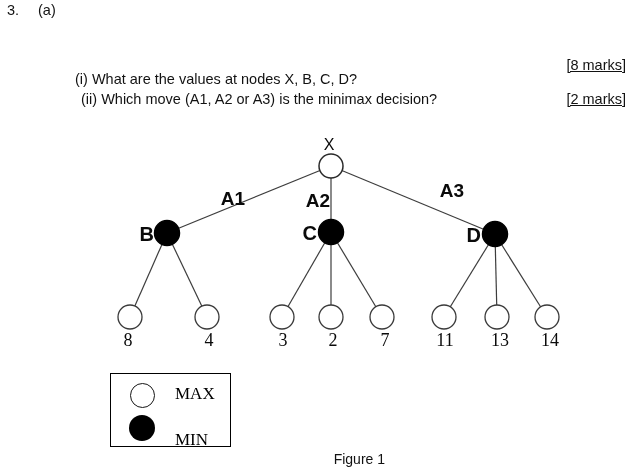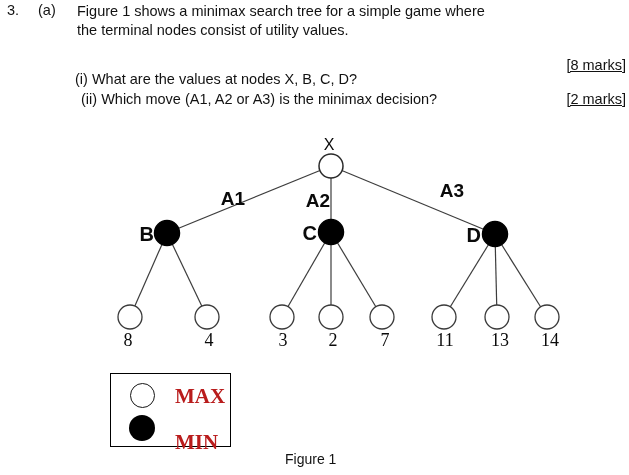--- a/index.html
+++ b/index.html
@@ -33,37 +33,33 @@
   .leaf-node{fill:#ffffff;stroke:#3a3a3a;stroke-width:1.3;}
   .lbl-root{font-family:"Liberation Sans",sans-serif;font-size:16px;text-anchor:middle;}
   .lbl-move{font-family:"Liberation Sans",sans-serif;font-size:19px;font-weight:bold;}
   .lbl-min{font-family:"Liberation Sans",sans-serif;font-size:20px;font-weight:bold;text-anchor:end;}
   .lbl-leaf{font-family:"Liberation Serif",serif;font-size:18px;text-anchor:middle;}
   
   .legend{position:absolute;left:110px;top:373px;width:119px;height:72px;border:1.5px solid #000;background:#fff;}
   .legend-circle{position:absolute;border-radius:50%;box-sizing:border-box;}
   .legend-max-circle{left:19px;top:9px;width:25px;height:25px;border:1.5px solid #161616;background:#fff;}
   .legend-min-circle{left:18px;top:41px;width:26px;height:26px;background:#000;}
-  .legend-label{position:absolute;font-family:"Liberation Serif",serif;font-size:21px;color:#b91c1c;font-weight:bold;}
+  .legend-label{position:absolute;font-family:"Liberation Serif",serif;font-size:17px;color:#000000;}
   .legend-max-label{left:64px;top:10px;}
   .legend-min-label{left:64px;top:56px;}
   
-  .caption{position:absolute;left:285px;top:451px;width:100px;text-align:left;font-size:14px;color:#121212;}
+  .caption{position:absolute;left:285px;top:451px;width:100px;text-align:right;font-size:14px;color:#121212;}
 </style>
 </head>
 <body>
 
 <div class="page">
 
   <span class="qnum">3.</span>
   <span class="qpart">(a)</span>
-  <div class="intro">
-    <div class="l1">Figure 1 shows a minimax search tree for a simple game where</div>
-    <div class="l2">the terminal nodes consist of utility values.</div>
-  </div>
 
   <div class="subq subq-i">
     <span class="sq-text">(i) What are the values at nodes X, B, C, D?</span>
     <span class="sq-marks">[8 marks]</span>
   </div>
   <div class="subq subq-ii">
     <span class="sq-text">(ii) Which move (A1, A2 or A3) is the minimax decision?</span>
     <span class="sq-marks">[2 marks]</span>
   </div>
 

